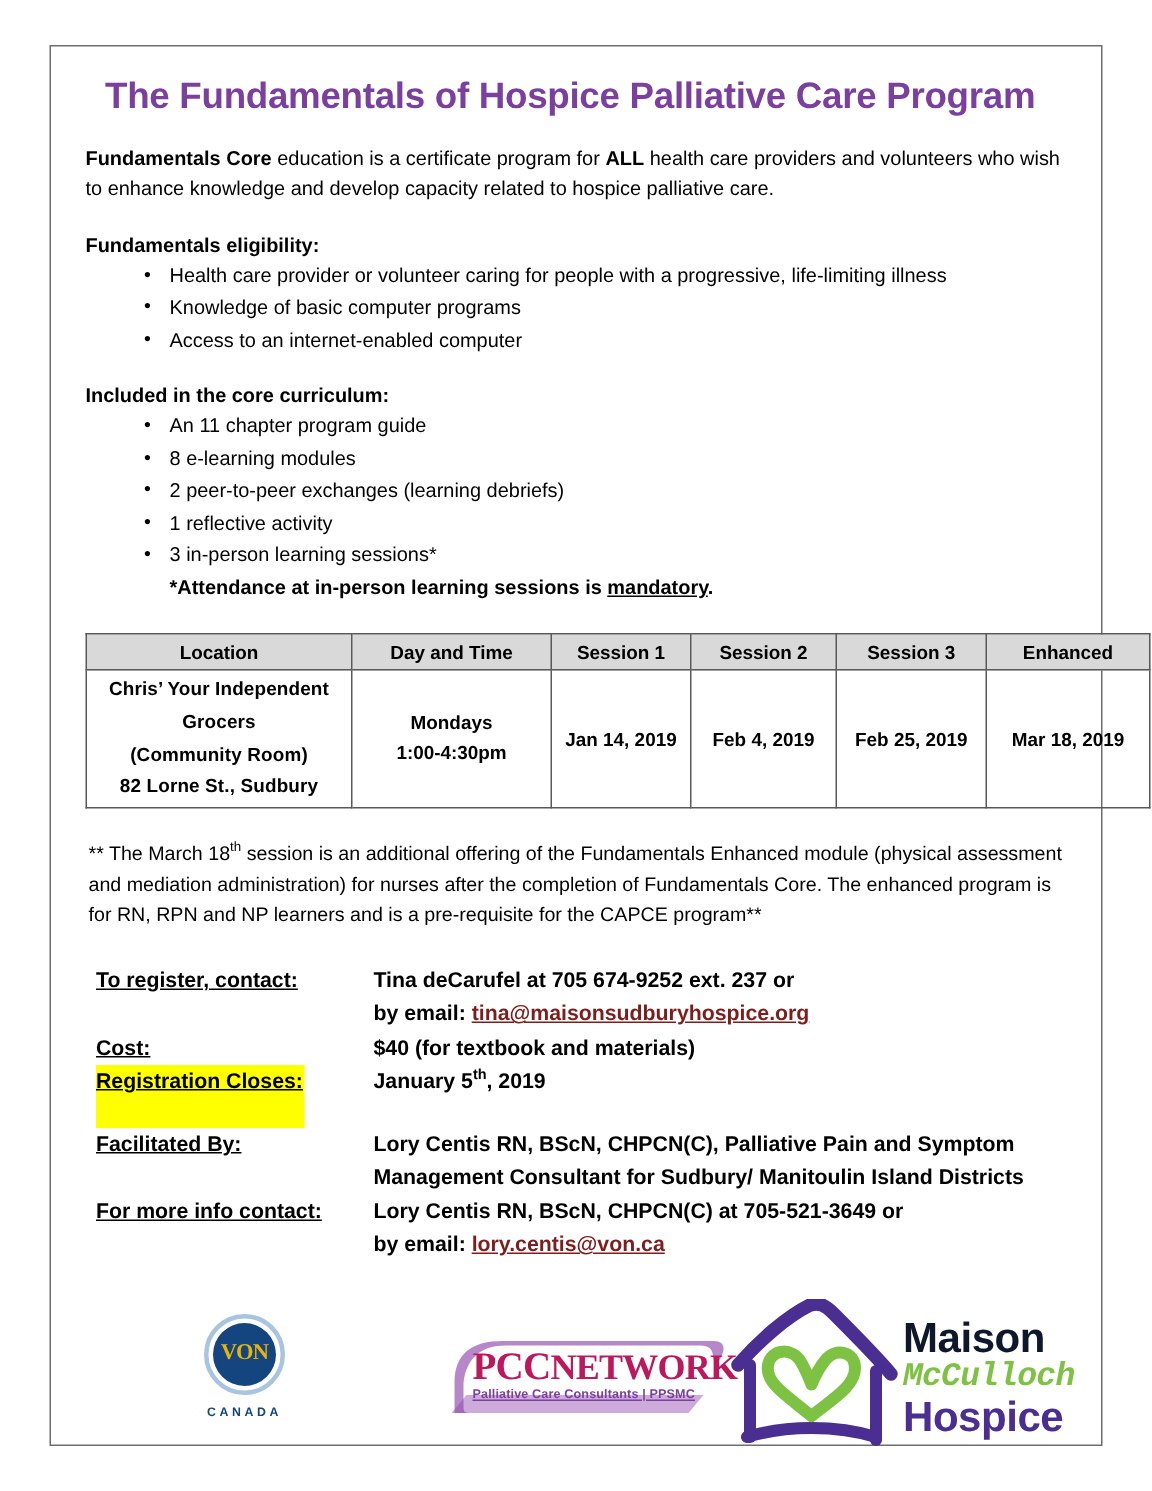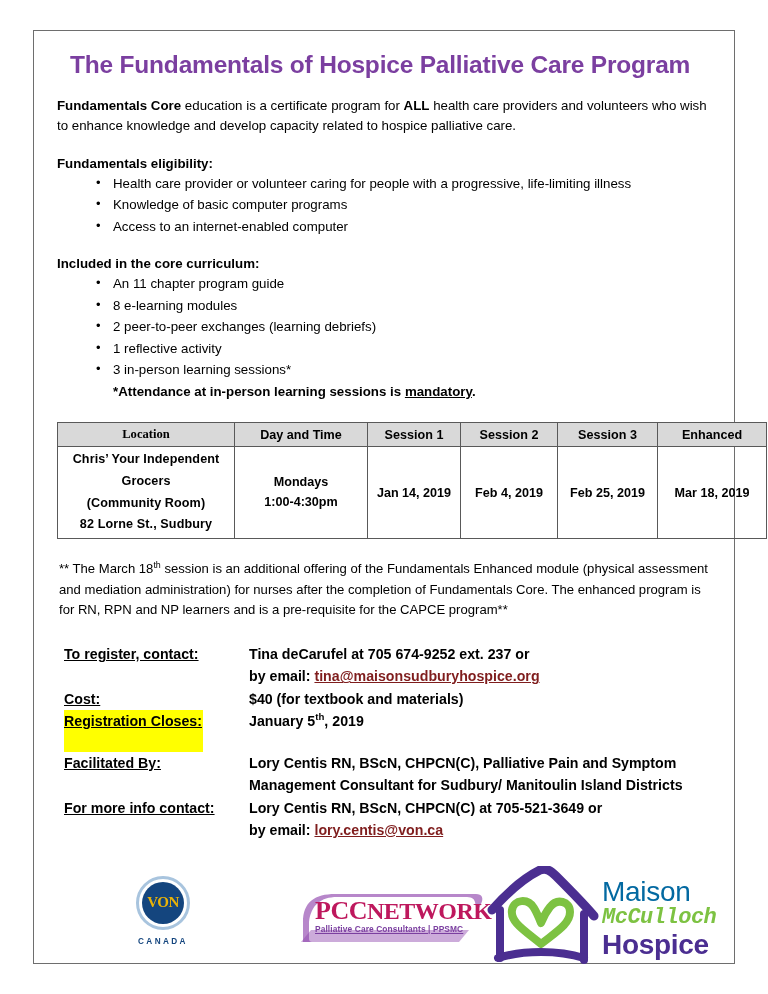--- a/index.html
+++ b/index.html
@@ -113,21 +113,21 @@
   }
   td.loc-cell {
     font-size: 10.6px;
     font-weight: bold;
     line-height: 1.72;
     letter-spacing: 0.1px;
   }
   td.daytime-cell {
     line-height: 1.55;
   }
-  .col-loc      { width: 172px; font-family: Liberation Serif, serif; }
+  .col-loc      { width: 172px; }
   .col-day      { width: 128px; }
   .col-s1       { width: 88px; }
   .col-s2       { width: 92px; }
   .col-s3       { width: 95px; }
   .col-enh      { width: 104px; }
 
   
   .footnote {
     font-size: 13.1px;
     line-height: 1.58;
@@ -268,22 +268,22 @@
   }
   .mmh-house { position: absolute; left: 0; top: 2px; }
   .mmh-words {
     position: absolute;
     left: 118px;
     top: 14px;
     line-height: 1.0;
   }
   .mmh-maison {
     font-size: 28px;
-    font-weight: normal;
-    color: #0369a1;
+    font-weight: bold;
+    color: #0f172a;
     letter-spacing: -0.3px;
   }
   .mmh-mcculloch {
     font-size: 22px;
     font-weight: bold;
     font-style: italic;
     color: #7DC242;
     letter-spacing: -0.5px;
     margin-top: 1px;
     font-family: Liberation Mono, monospace;

